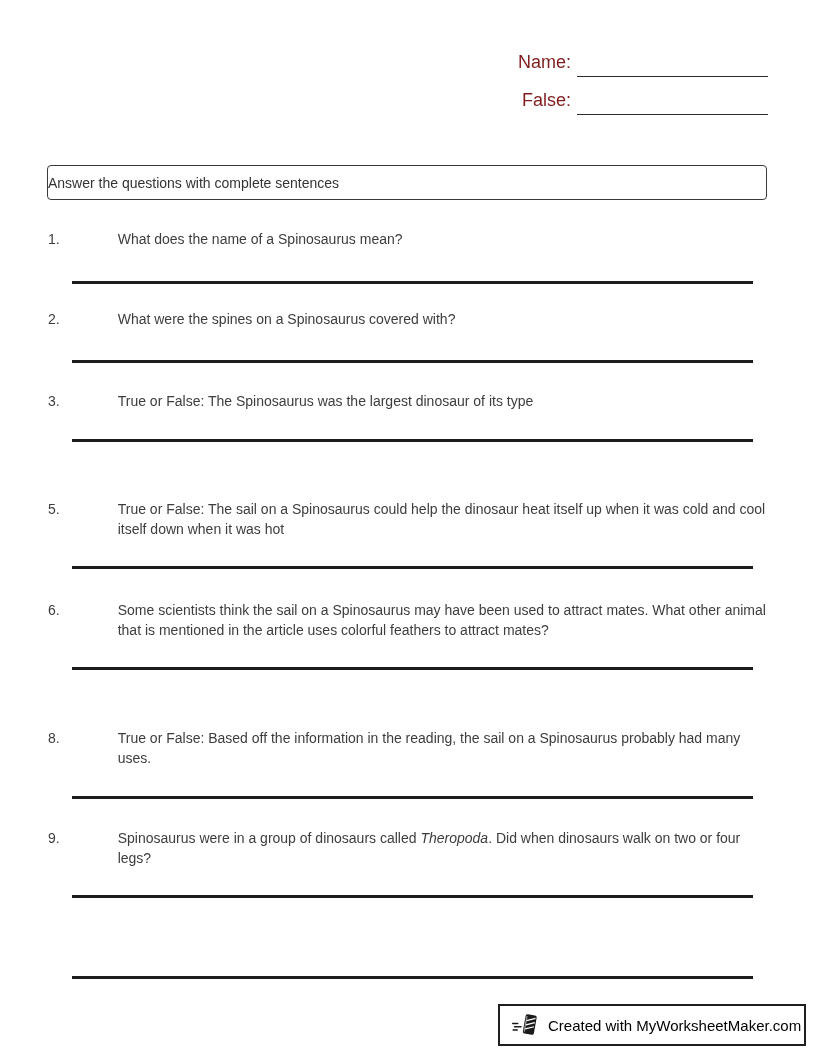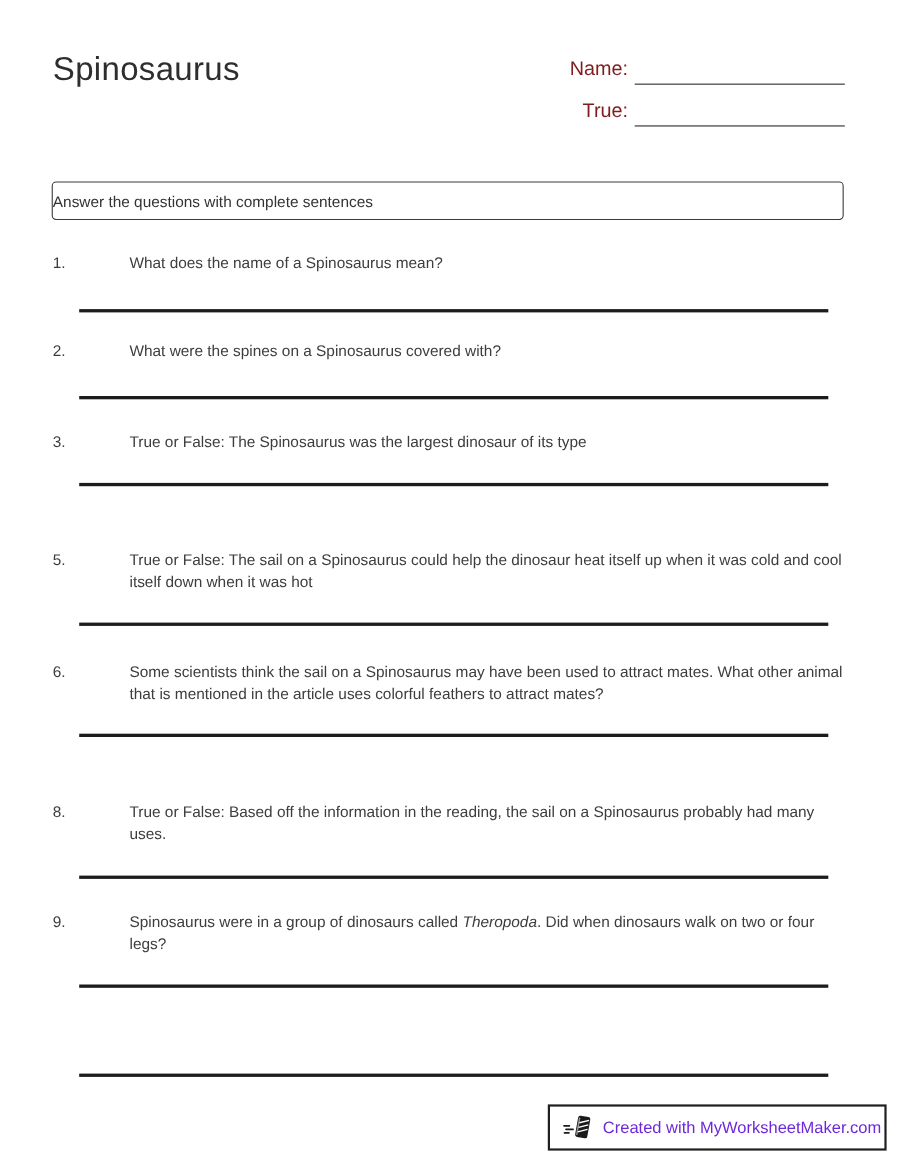--- a/index.html
+++ b/index.html
@@ -95,32 +95,31 @@
     top: 1004px;
     width: 308px;
     height: 42px;
     border: 2px solid #1f1f1f;
     background: #ffffff;
     display: flex;
     align-items: center;
     padding-left: 11px;
   }
   .footer-box .logo { flex: 0 0 auto; margin-right: 9px; display: flex; align-items: center; }
-  .footer-box .credit { font-size: 15px; color: #6d28d9; white-space: nowrap; }
+  .footer-box .credit { font-size: 15px; color: #000000; white-space: nowrap; }
 </style>
 </head>
 <body>
 
 <div class="page">
 
-  <h1 class="title">Spinosaurus</h1>
 
   <div class="hdr-label name">Name:</div>
   <div class="hdr-line name"></div>
-  <div class="hdr-label date">True:</div>
+  <div class="hdr-label date">False:</div>
   <div class="hdr-line date"></div>
 
   <div class="instruction-box">
     <span>Answer the questions with complete sentences</span>
   </div>
 
   <div class="question q1">
     <span class="qnum">1.</span>
     <span class="qtext">What does the name of a Spinosaurus mean?</span>
   </div>

